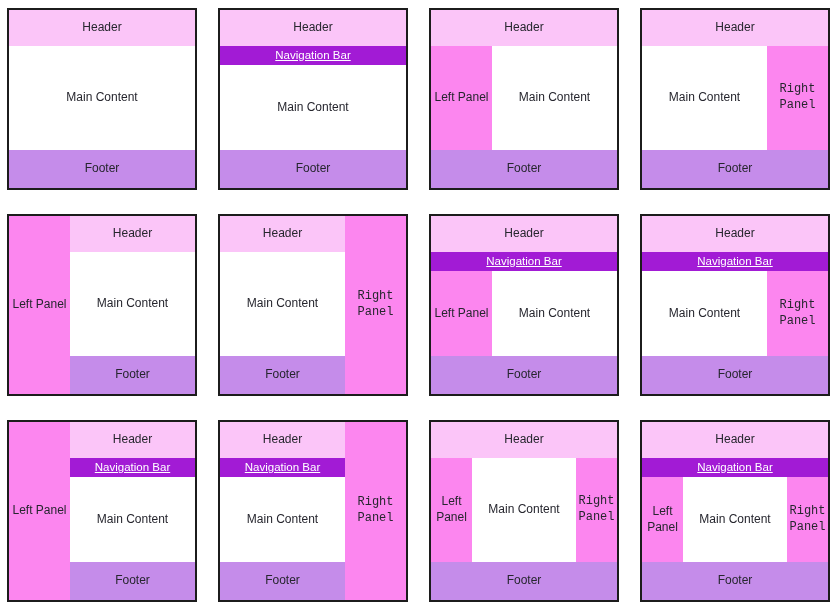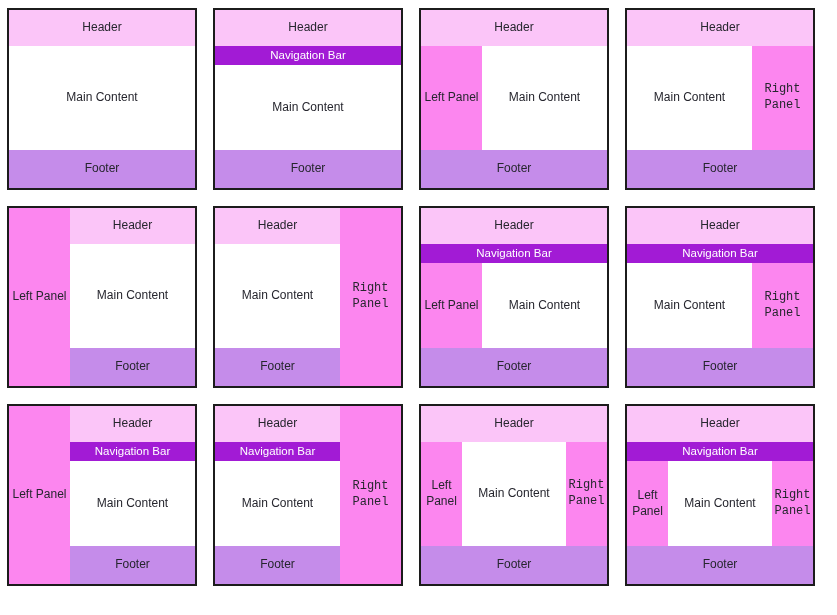--- a/index.html
+++ b/index.html
@@ -11,21 +11,21 @@
   body{
     width:837px; height:615px; overflow:hidden;
     font-family:"Liberation Sans", sans-serif; color:var(--text);
   }
   .canvas{
     position:relative; width:837px; height:615px;
     padding:8px 7px 0 7px;
     display:grid;
     grid-template-columns:repeat(4, 190px);
     grid-template-rows:repeat(3, 182px);
-    column-gap:21px; row-gap:24px;gap:16px;
+    column-gap:21px; row-gap:24px;
   }
   .tile{
     border:2px solid var(--border);
     display:grid;
     grid-template-columns:61px 1fr 61px;
     grid-template-rows:36px 19px 1fr 38px;
     background:var(--main);
   }
   .tile.narrow{ grid-template-columns:41px 1fr 41px; }
   .rg{
@@ -34,21 +34,21 @@
     overflow:hidden;
   }
   .hd{ background:var(--header); }
   .nv{ background:var(--nav); color:var(--nav_text); font-size:11.5px; }
   .pn{ background:var(--panel); padding:0 2px; }
   .ft{ background:var(--footer); }
   .mn{ background:var(--main); }
   
   .c-all{ grid-column:1/4; } .c-l2{ grid-column:1/3; } .c-r2{ grid-column:2/4; }
   .c-1{ grid-column:1/2; } .c-2{ grid-column:2/3; } .c-3{ grid-column:3/4;font-family:Liberation Mono, monospace; }
-  .r-1{ grid-row:1/2; } .r-2{ grid-row:2/3; } .r-3{ grid-row:3/4; } .r-4{ grid-row:4/5; }
+  .r-1{ grid-row:1/2; } .r-2{ grid-row:2/3;text-decoration:underline; } .r-3{ grid-row:3/4; } .r-4{ grid-row:4/5; }
   .r-23{ grid-row:2/4; } .r-all{ grid-row:1/5; }
 </style>
 </head>
 <body>
 
 <div class="canvas">
 
   <div class="tile">
     <div class="rg hd c-all r-1">Header</div>
     <div class="rg mn c-all r-23">Main Content</div>

